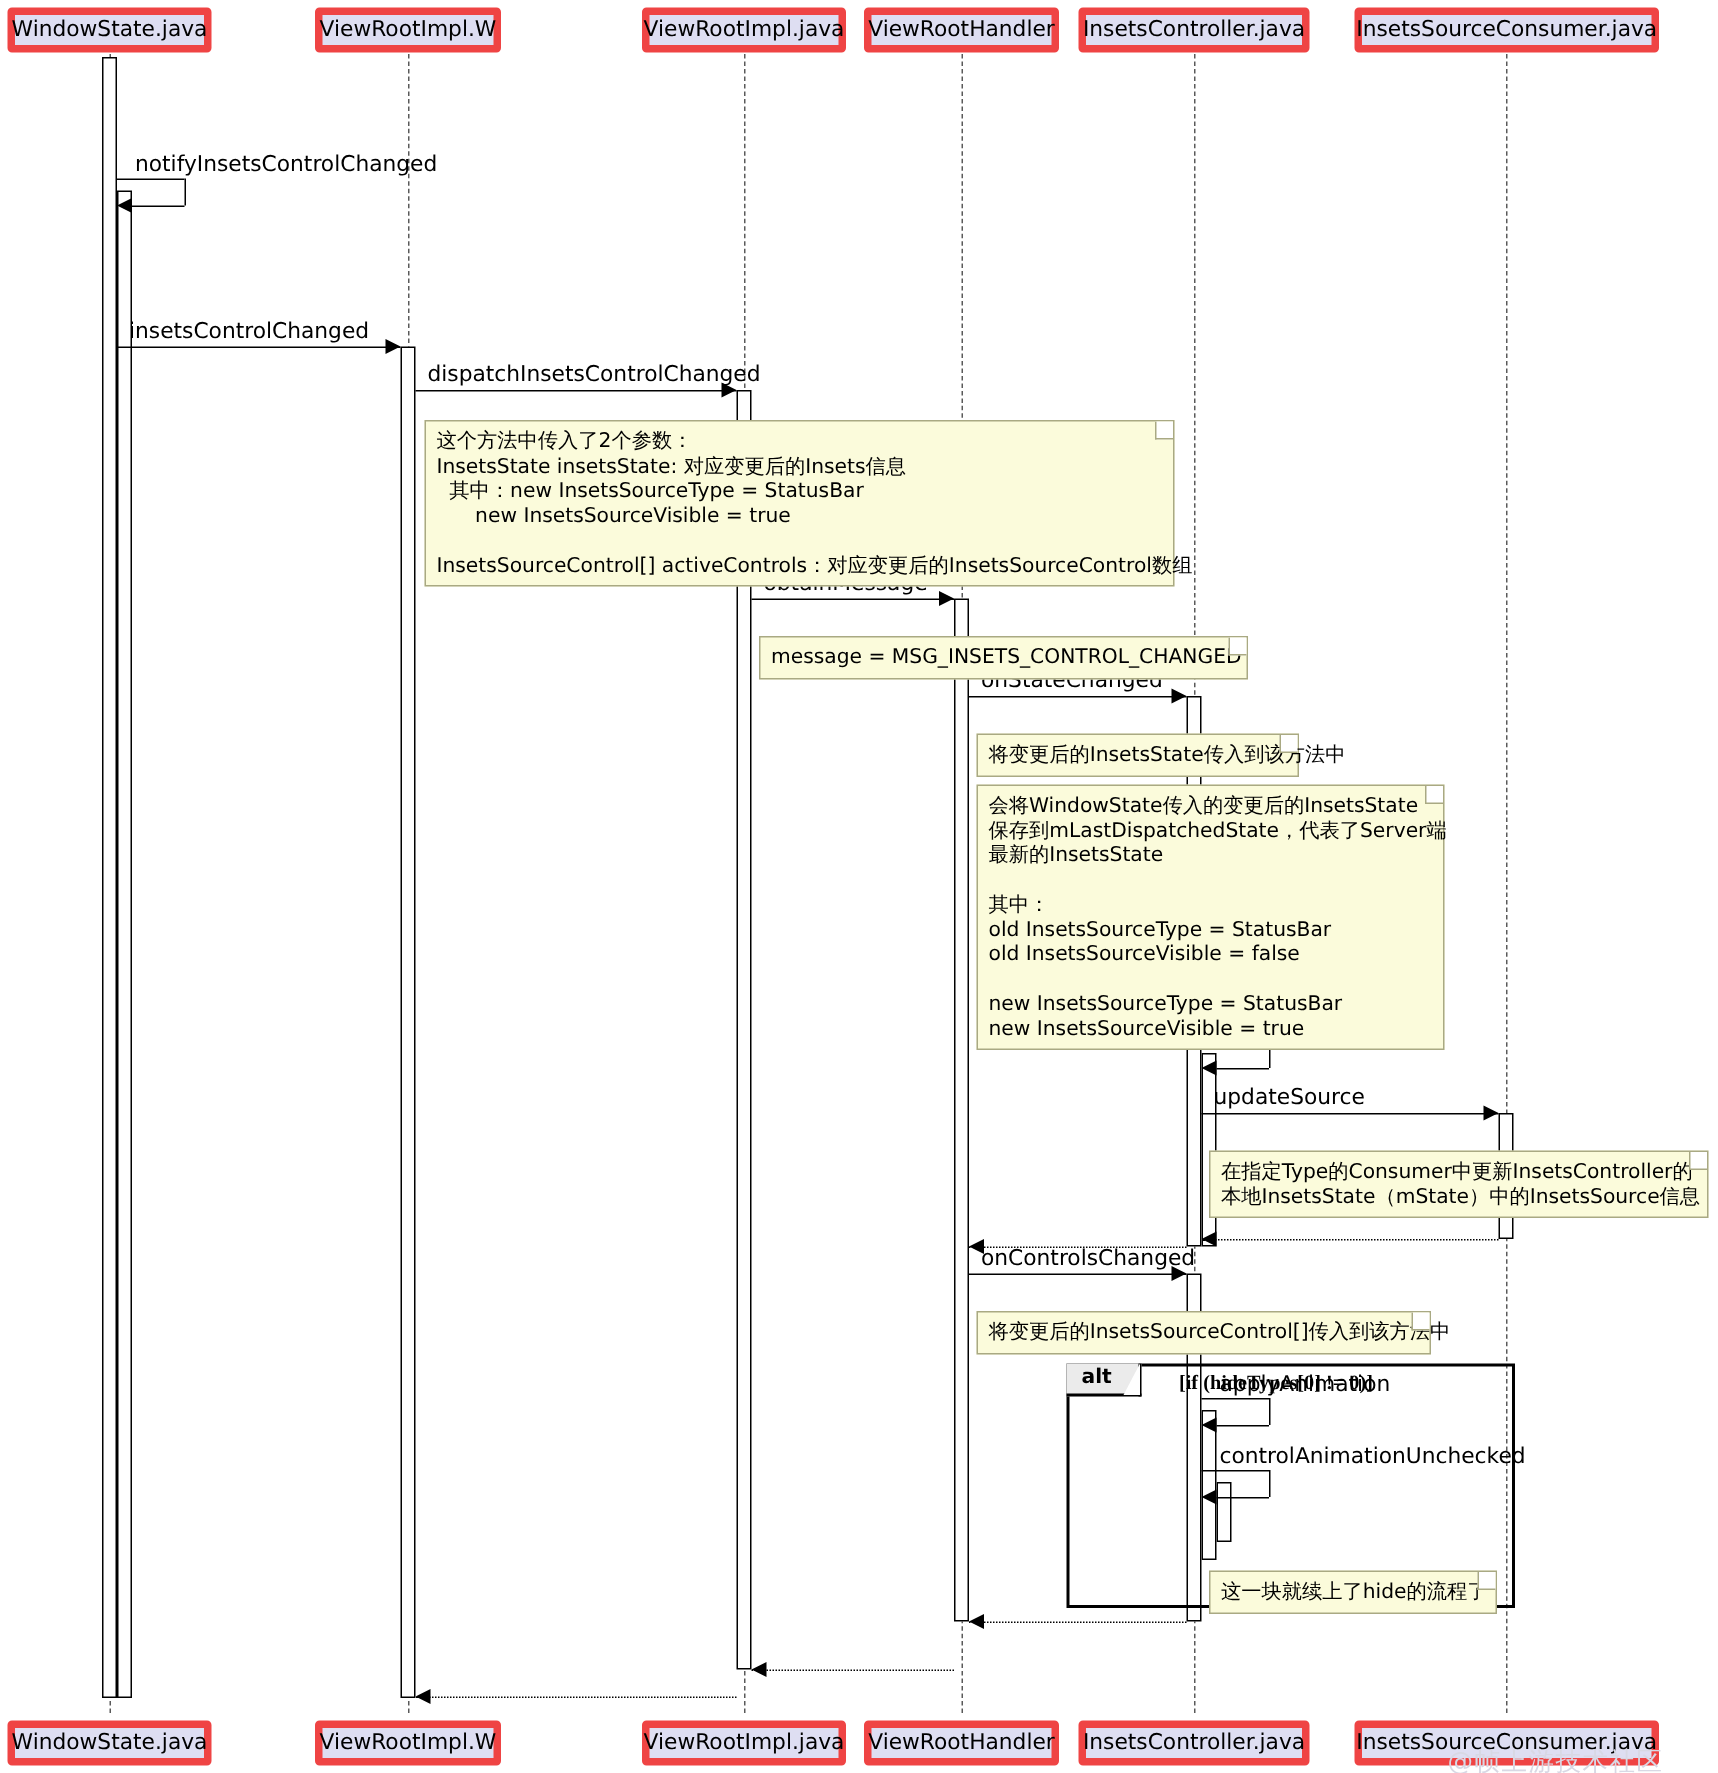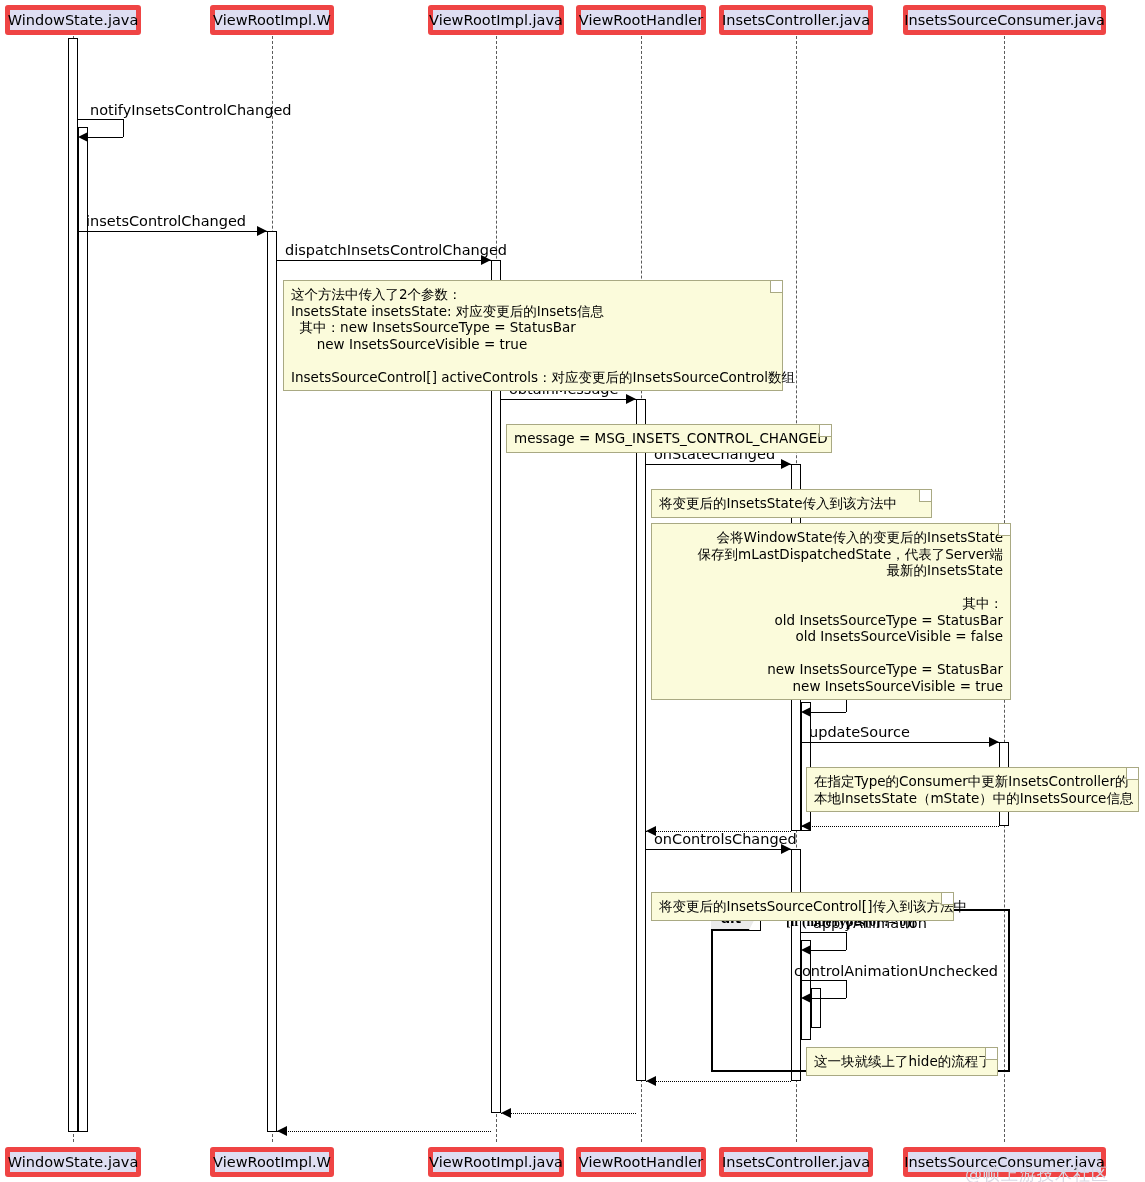--- a/index.html
+++ b/index.html
@@ -216,51 +216,51 @@
     <div class="msglabel" style="left: 654px; top: 832px;">onControlsChanged</div>
     <div class="msgline" style="left: 801px; top: 932px; width: 45px;"></div>
     <div style="position: absolute; left: 846px; top: 932px; height: 18px; width: 0px; border-left: 1px solid rgb(0, 0, 0); z-index: 12;"></div>
     <div class="msgline" style="left: 811px; top: 950px; width: 35px;"></div>
     <div class="arrowhead left" style="left: 801px; top: 945px;"></div>
     <div class="msglabel" style="left: 813px; top: 916px;">applyAnimation</div>
     <div class="msgline" style="left: 801px; top: 980px; width: 45px;"></div>
     <div style="position: absolute; left: 846px; top: 980px; height: 18px; width: 0px; border-left: 1px solid rgb(0, 0, 0); z-index: 12;"></div>
     <div class="msgline" style="left: 811px; top: 998px; width: 35px;"></div>
     <div class="arrowhead left" style="left: 801px; top: 993px;"></div>
-    <div class="msglabel" style="left: 794px; top: 964px;">controlAnimationUnchecked</div>
+    <div class="msglabel" style="left: 813px; top: 964px;">controlAnimationUnchecked</div>
     <div class="msgline dotted" style="left: 646px; top: 1081px; width: 145px;"></div>
     <div class="arrowhead left" style="left: 646px; top: 1076px;"></div>
     <div class="msgline dotted" style="left: 501px; top: 1113px; width: 135px;"></div>
     <div class="arrowhead left" style="left: 501px; top: 1108px;"></div>
     <div class="msgline dotted" style="left: 277px; top: 1131px; width: 214px;"></div>
     <div class="arrowhead left" style="left: 277px; top: 1126px;"></div>
     <div class="altframe" style="left: 711px; top: 909px; width: 299px; height: 163px;"></div>
     <div class="altlabel" style="left: 711px; top: 909px;">alt</div>
     <div class="altcond" style="left: 786px; top: 914px;">[if (hideTypes[0] != 0)]</div>
     <div class="note" style="left: 283px; top: 280px; width: 500px; min-height: 108px;">这个方法中传入了2个参数：
 InsetsState insetsState: 对应变更后的Insets信息
   其中：new InsetsSourceType = StatusBar
       new InsetsSourceVisible = true
 
 InsetsSourceControl[] activeControls：对应变更后的InsetsSourceControl数组</div>
     <div class="note" style="left: 506px; top: 424px; width: 326px; min-height: 22px;">message = MSG_INSETS_CONTROL_CHANGED</div>
-    <div class="note" style="left: 651px; top: 489px; width: 281px; min-height: 22px;">将变更后的InsetsState传入到该方法中</div>
-    <div class="note" style="left: 651px; top: 523px; width: 360px; min-height: 158px; text-align: right;">会将WindowState传入的变更后的InsetsState
+    <div class="note" style="left: 651px; top: 489px; width: 215px; min-height: 22px;">将变更后的InsetsState传入到该方法中</div>
+    <div class="note" style="left: 651px; top: 523px; width: 312px; min-height: 158px;">会将WindowState传入的变更后的InsetsState
 保存到mLastDispatchedState，代表了Server端
 最新的InsetsState
 
 其中：
 old InsetsSourceType = StatusBar
 old InsetsSourceVisible = false
 
 new InsetsSourceType = StatusBar
 new InsetsSourceVisible = true</div>
     <div class="note" style="left: 806px; top: 767px; width: 333px; min-height: 40px;">在指定Type的Consumer中更新InsetsController的
 本地InsetsState（mState）中的InsetsSource信息</div>
-    <div class="note" style="left: 651px; top: 892px; width: 303px; min-height: 22px;">将变更后的InsetsSourceControl[]传入到该方法中</div>
+    <div class="note" style="left: 651px; top: 874px; width: 303px; min-height: 22px;">将变更后的InsetsSourceControl[]传入到该方法中</div>
     <div class="note" style="left: 806px; top: 1047px; width: 192px; min-height: 22px;">这一块就续上了hide的流程了</div>
     <div class="participant" style="left: 5px; width: 136px; top: 5px;">WindowState.java</div>
     <div class="participant" style="left: 5px; width: 136px; top: 1147px;">WindowState.java</div>
     <div class="participant" style="left: 210px; width: 124px; top: 5px;">ViewRootImpl.W</div>
     <div class="participant" style="left: 210px; width: 124px; top: 1147px;">ViewRootImpl.W</div>
     <div class="participant" style="left: 428px; width: 136px; top: 5px;">ViewRootImpl.java</div>
     <div class="participant" style="left: 428px; width: 136px; top: 1147px;">ViewRootImpl.java</div>
     <div class="participant" style="left: 576px; width: 130px; top: 5px;">ViewRootHandler</div>
     <div class="participant" style="left: 576px; width: 130px; top: 1147px;">ViewRootHandler</div>
     <div class="participant" style="left: 719px; width: 154px; top: 5px;">InsetsController.java</div>

